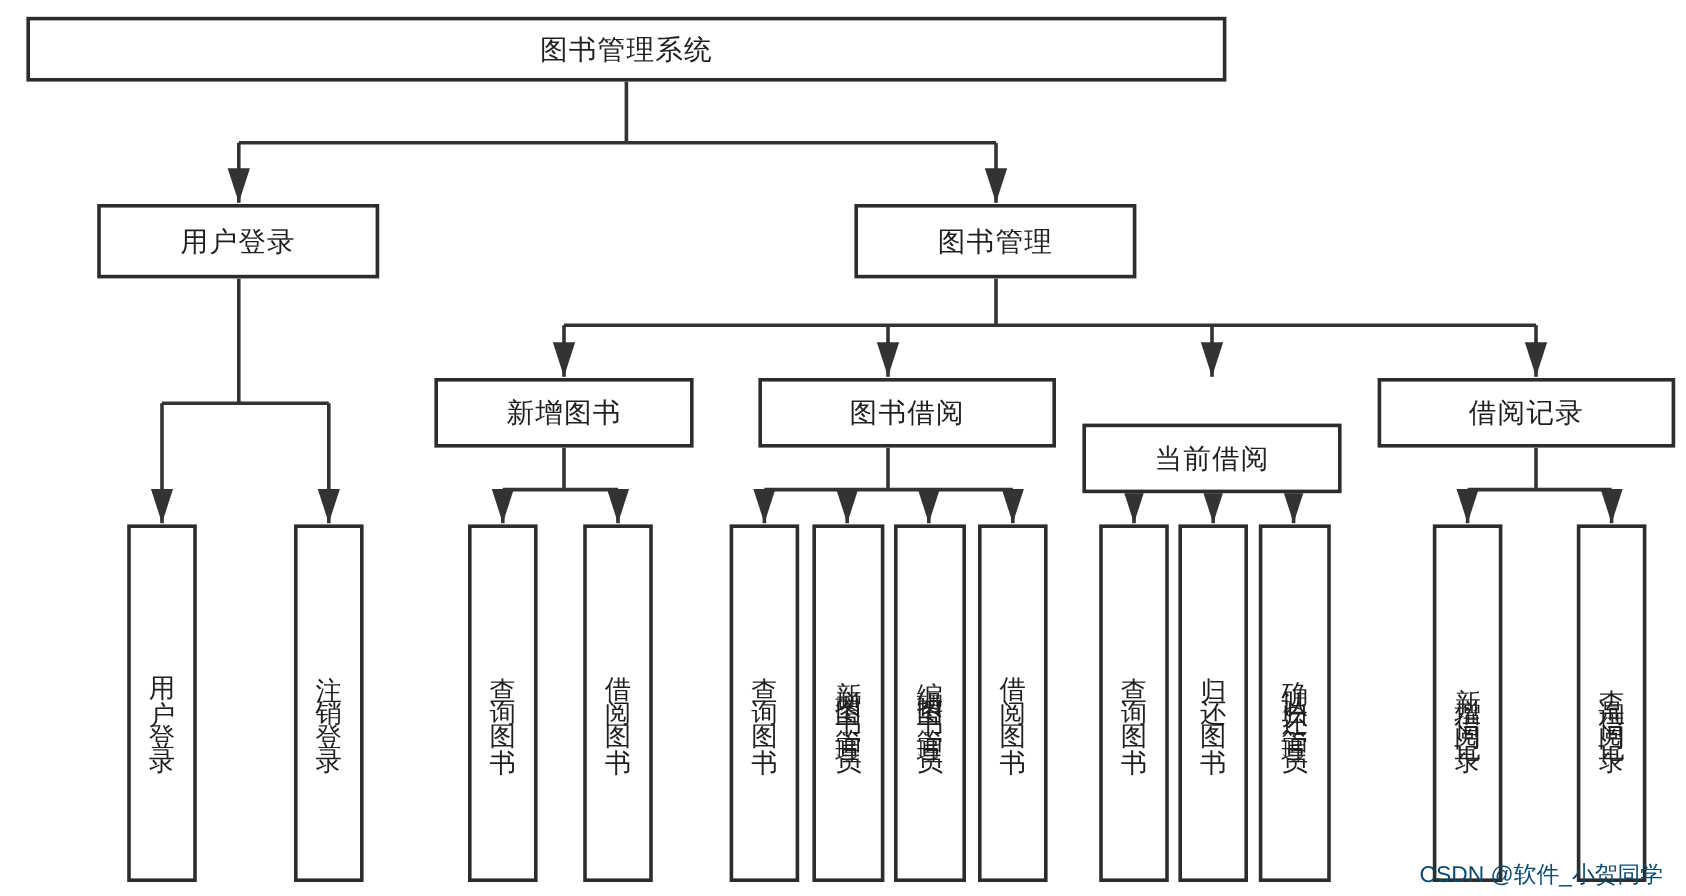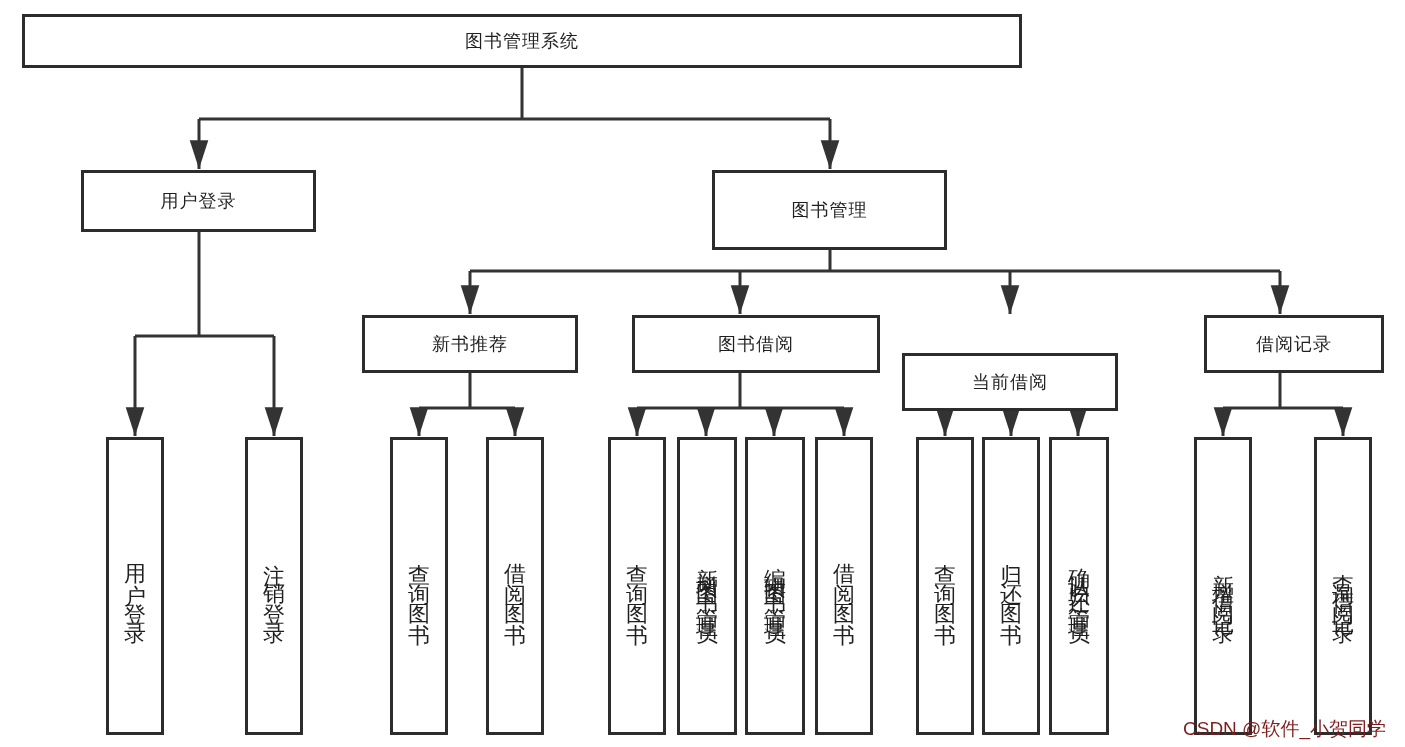--- a/index.html
+++ b/index.html
@@ -28,21 +28,21 @@
     position: absolute;
     box-sizing: border-box;
     border: 3px solid #2c2c2c;
     background: #ffffff;
     display: flex;
     align-items: center;
     justify-content: center;
     z-index: 2;
   }
   .hlabel {
-    font-size: 18px;
+    font-size: 23px;
     letter-spacing: 1px;
     white-space: nowrap;
   }
   .leaf {
     top: 437px;
     width: 58px;
     height: 298px;
   }
   .vtext {
     writing-mode: vertical-rl;
@@ -53,21 +53,21 @@
   }
   .ls4 { letter-spacing: 20px; }
   .ls6 { letter-spacing: 10px; }
   .ls9 { letter-spacing: 8px; }
   .watermark {
     position: absolute;
     left: 1183px;
     top: 716px;
     z-index: 3;
     font-size: 19px;
-    color: #7f1d1d;
+    color: #0c4a6e;
     white-space: nowrap;
   }
 </style>
 </head>
 <body>
 
 <div class="stage">
 
   <svg class="connectors" viewBox="0 0 1405 747" xmlns="http://www.w3.org/2000/svg">
     <defs>
@@ -112,34 +112,34 @@
     </g>
   </svg>
 
   <div class="box" style="left:22px; top:14px; width:1000px; height:54px;">
     <span class="hlabel">图书管理系统</span>
   </div>
 
   <div class="box" style="left:81px; top:170px; width:235px; height:62px;">
     <span class="hlabel">用户登录</span>
   </div>
-  <div class="box" style="left:712px; top:170px; width:235px; height:80px;">
+  <div class="box" style="left:712px; top:170px; width:235px; height:62px;">
     <span class="hlabel">图书管理</span>
   </div>
 
   <div class="box" style="left:362px; top:315px; width:216px; height:58px;">
-    <span class="hlabel">新书推荐</span>
+    <span class="hlabel">新增图书</span>
   </div>
   <div class="box" style="left:632px; top:315px; width:248px; height:58px;">
     <span class="hlabel">图书借阅</span>
   </div>
   <div class="box" style="left:902px; top:315px; width:216px; height:58px;margin-top:38px;">
     <span class="hlabel">当前借阅</span>
   </div>
-  <div class="box" style="left:1204px; top:315px; width:180px; height:58px;">
+  <div class="box" style="left:1148px; top:315px; width:248px; height:58px;">
     <span class="hlabel">借阅记录</span>
   </div>
 
   <div class="box leaf" style="left:106px;">
     <span class="vtext ls4">用户登录</span>
   </div>
   <div class="box leaf" style="left:245px;">
     <span class="vtext ls4">注销登录</span>
   </div>
 

